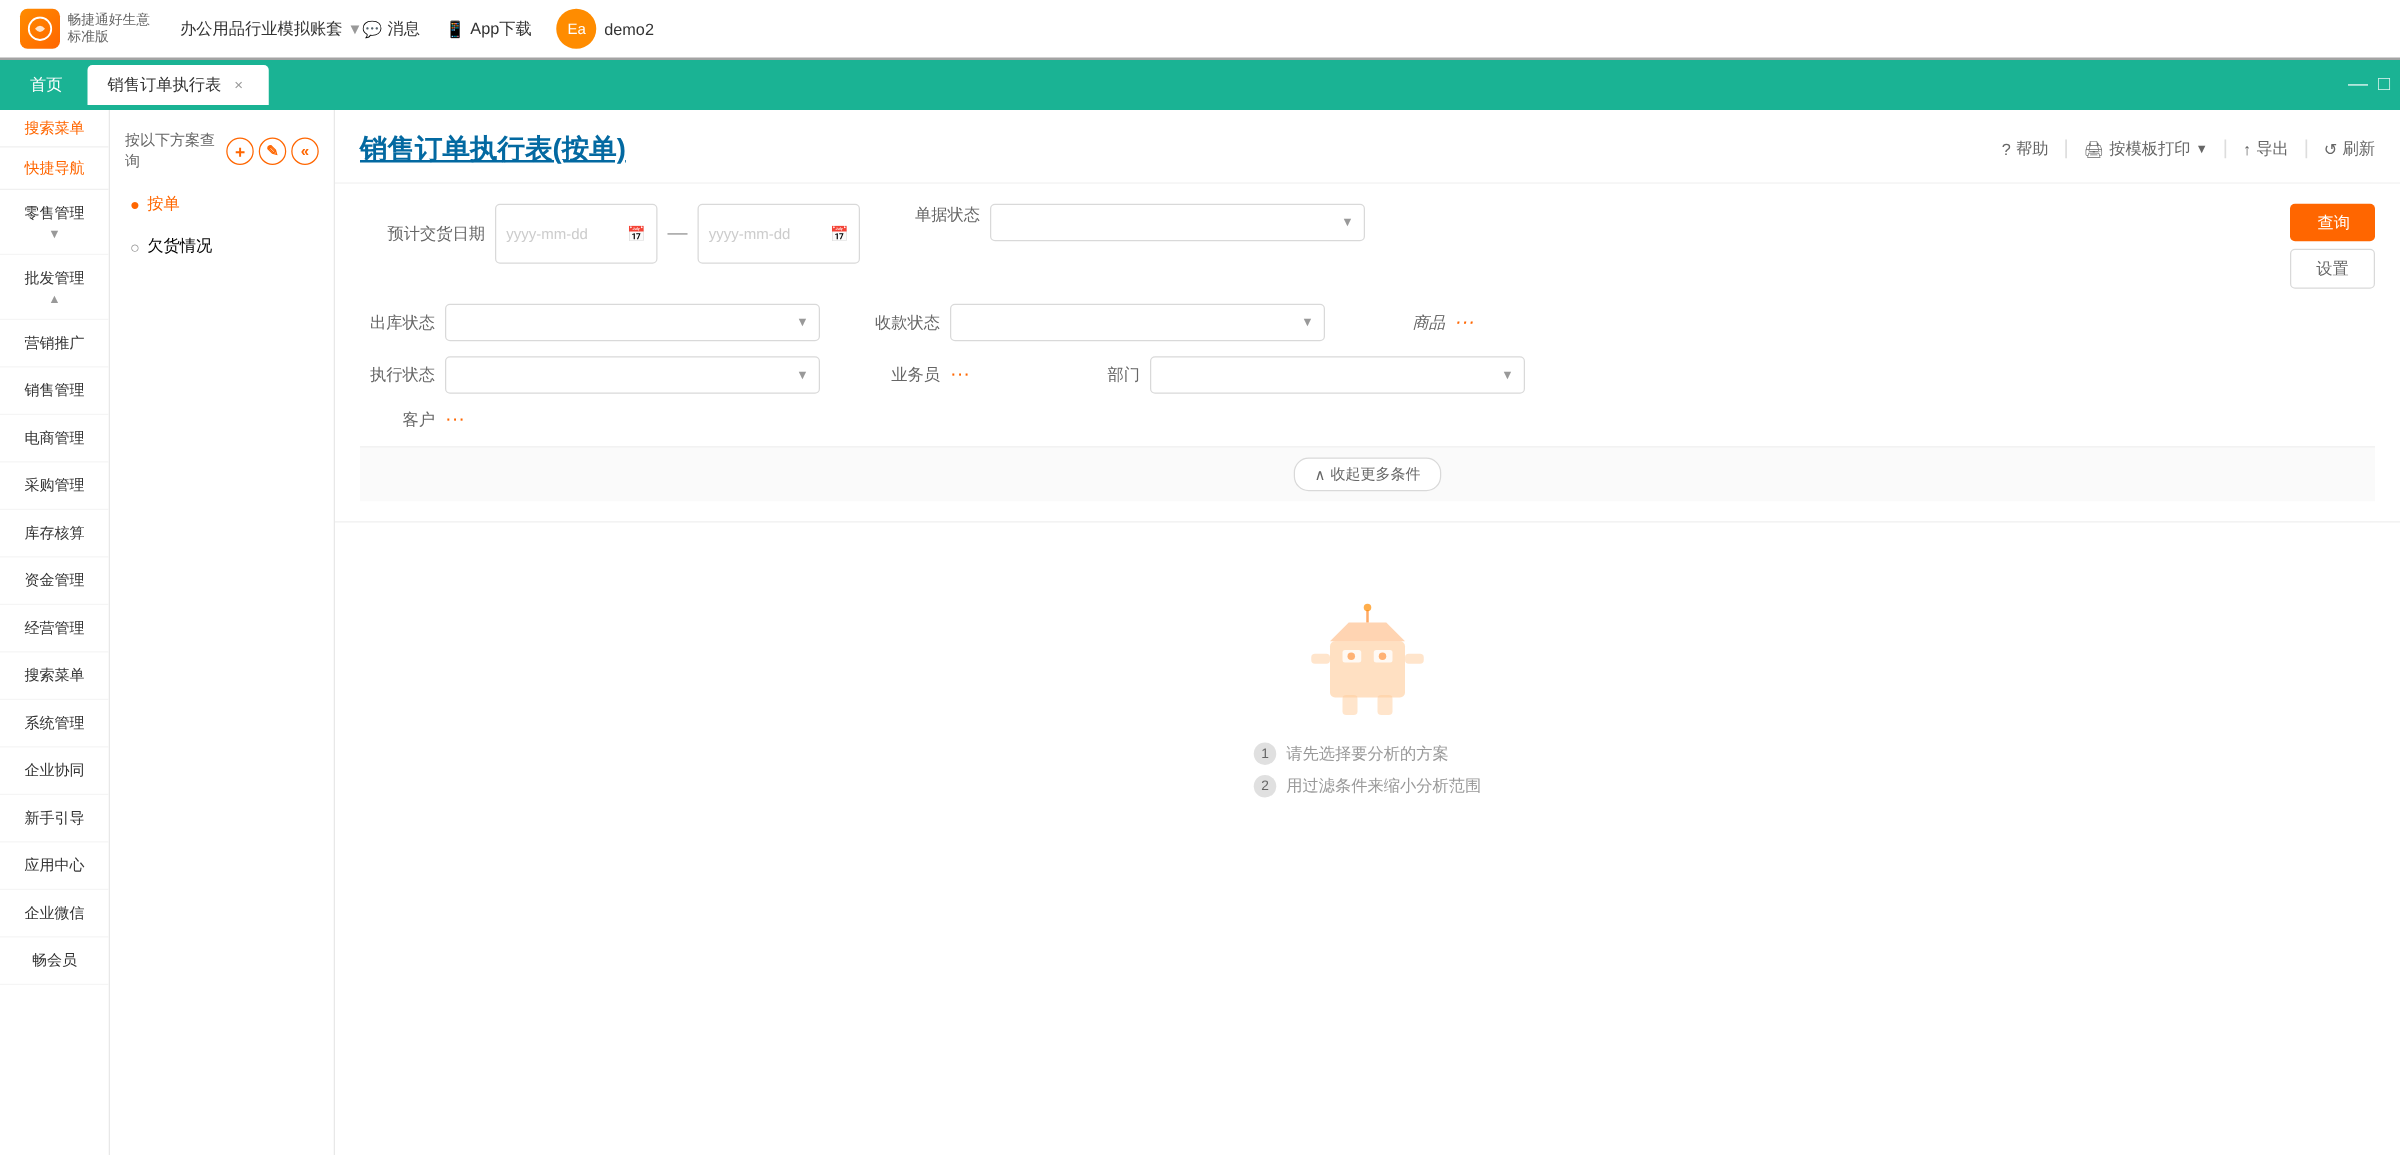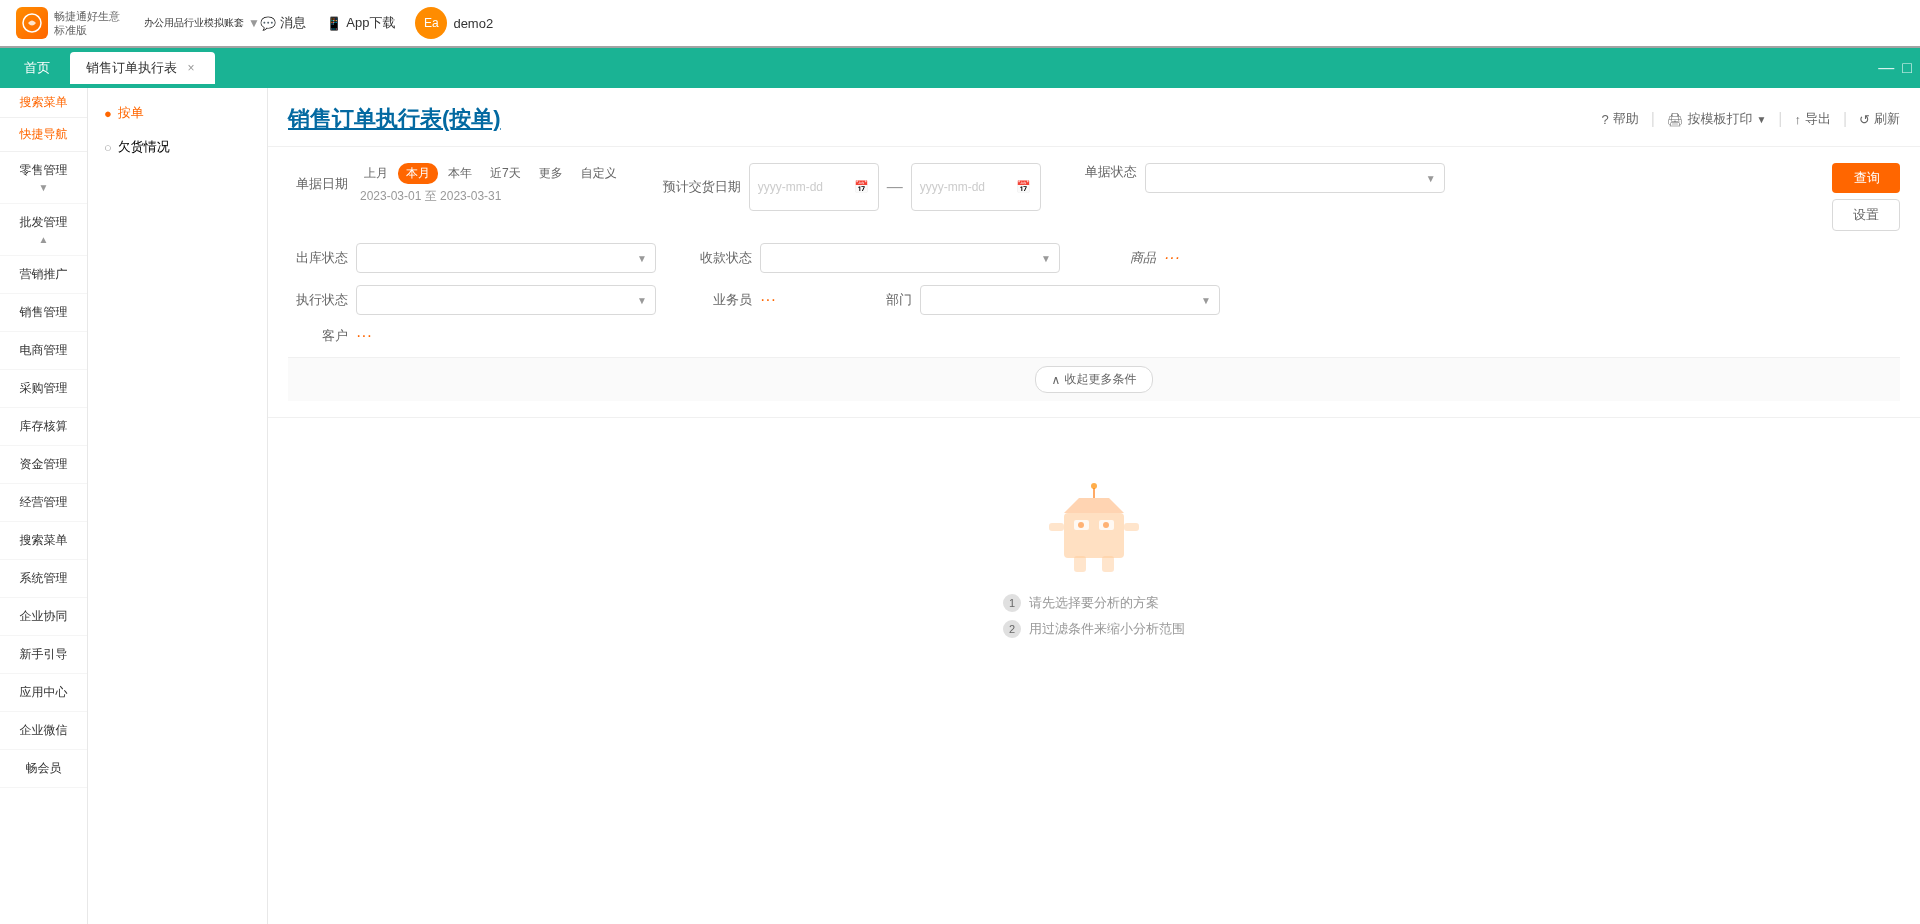--- a/index.html
+++ b/index.html
@@ -20,21 +20,21 @@
     .logo-area { display: flex; align-items: center; gap: 6px; }
     .logo-icon {
       width: 32px; height: 32px;
       background: linear-gradient(135deg, #ff8c00, #ff6600);
       border-radius: 6px;
       display: flex; align-items: center; justify-content: center;
       color: white; font-size: 14px; font-weight: bold;
     }
     .logo-text { font-size: 11px; color: #666; line-height: 1.3; }
     .breadcrumb-area { display: flex; align-items: center; gap: 4px; margin-left: 16px; }
-    .breadcrumb-text { font-size: 10px; color: #333; }
+    .breadcrumb-text { font-size: 13px; color: #333; }
     .breadcrumb-arrow { color: #999; font-size: 12px; }
     .top-bar-right { display: flex; align-items: center; gap: 20px; }
     .top-bar-action { display: flex; align-items: center; gap: 4px; font-size: 13px; color: #333; cursor: pointer; }
     .user-avatar {
       width: 32px; height: 32px;
       background: #ff8c00;
       border-radius: 50%;
       display: flex; align-items: center; justify-content: center;
       color: white; font-size: 12px; overflow: hidden;
     }
@@ -390,20 +390,28 @@
       <span>企业微信</span>
     </div>
     <div class="sidebar-item">
       <span>畅会员</span>
     </div>
   </div>
 
   <div class="page-wrapper">
 
     <div class="left-panel">
+      <div class="left-panel-header">
+        <span style="font-size:12px;color:#666;font-weight:normal;">按以下方案查询</span>
+        <div class="left-panel-actions">
+          <div class="left-panel-btn" style="color:#ff6600;border-color:#ff6600;font-size:14px;">+</div>
+          <div class="left-panel-btn" style="color:#ff6600;border-color:#ff6600;">✎</div>
+          <div class="left-panel-btn" style="color:#ff6600;border-color:#ff6600;">«</div>
+        </div>
+      </div>
       <div class="left-panel-item active">
         <span style="color:#ff6600;">●</span>
         <span>按单</span>
       </div>
       <div class="left-panel-item">
         <span style="color:#999;">○</span>
         <span>欠货情况</span>
       </div>
     </div>
 
@@ -432,36 +440,20 @@
             <span>↺</span>
             <span>刷新</span>
           </div>
         </div>
       </div>
 
       <div class="filter-area">
 
         <div style="display:flex; align-items:flex-start; gap:16px; margin-bottom:12px;">
 
-          <div style="display:flex; align-items:center; gap:8px;">
-            <span class="filter-label">单据日期</span>
-            <div style="display:flex; flex-direction:column; gap:4px;">
-              <div class="filter-date-tabs">
-                <button class="date-tab">上月</button>
-                <button class="date-tab active">本月</button>
-                <button class="date-tab">本年</button>
-                <button class="date-tab">近7天</button>
-                <button class="date-tab">更多</button>
-                <button class="date-tab">自定义</button>
-              </div>
-              <div class="date-range">
-                <span>2023-03-01 至 2023-03-31</span>
-              </div>
-            </div>
-          </div>
 
           <div style="display:flex; align-items:center; gap:8px; margin-left:20px;">
             <span class="filter-label" style="min-width:80px;">预计交货日期</span>
             <div class="filter-date-input">
               <span style="color:#ccc; font-size:12px;">yyyy-mm-dd</span>
               <span style="margin-left:auto;color:#ccc;">📅</span>
             </div>
             <span style="color:#999;">—</span>
             <div class="filter-date-input">
               <span style="color:#ccc; font-size:12px;">yyyy-mm-dd</span>

